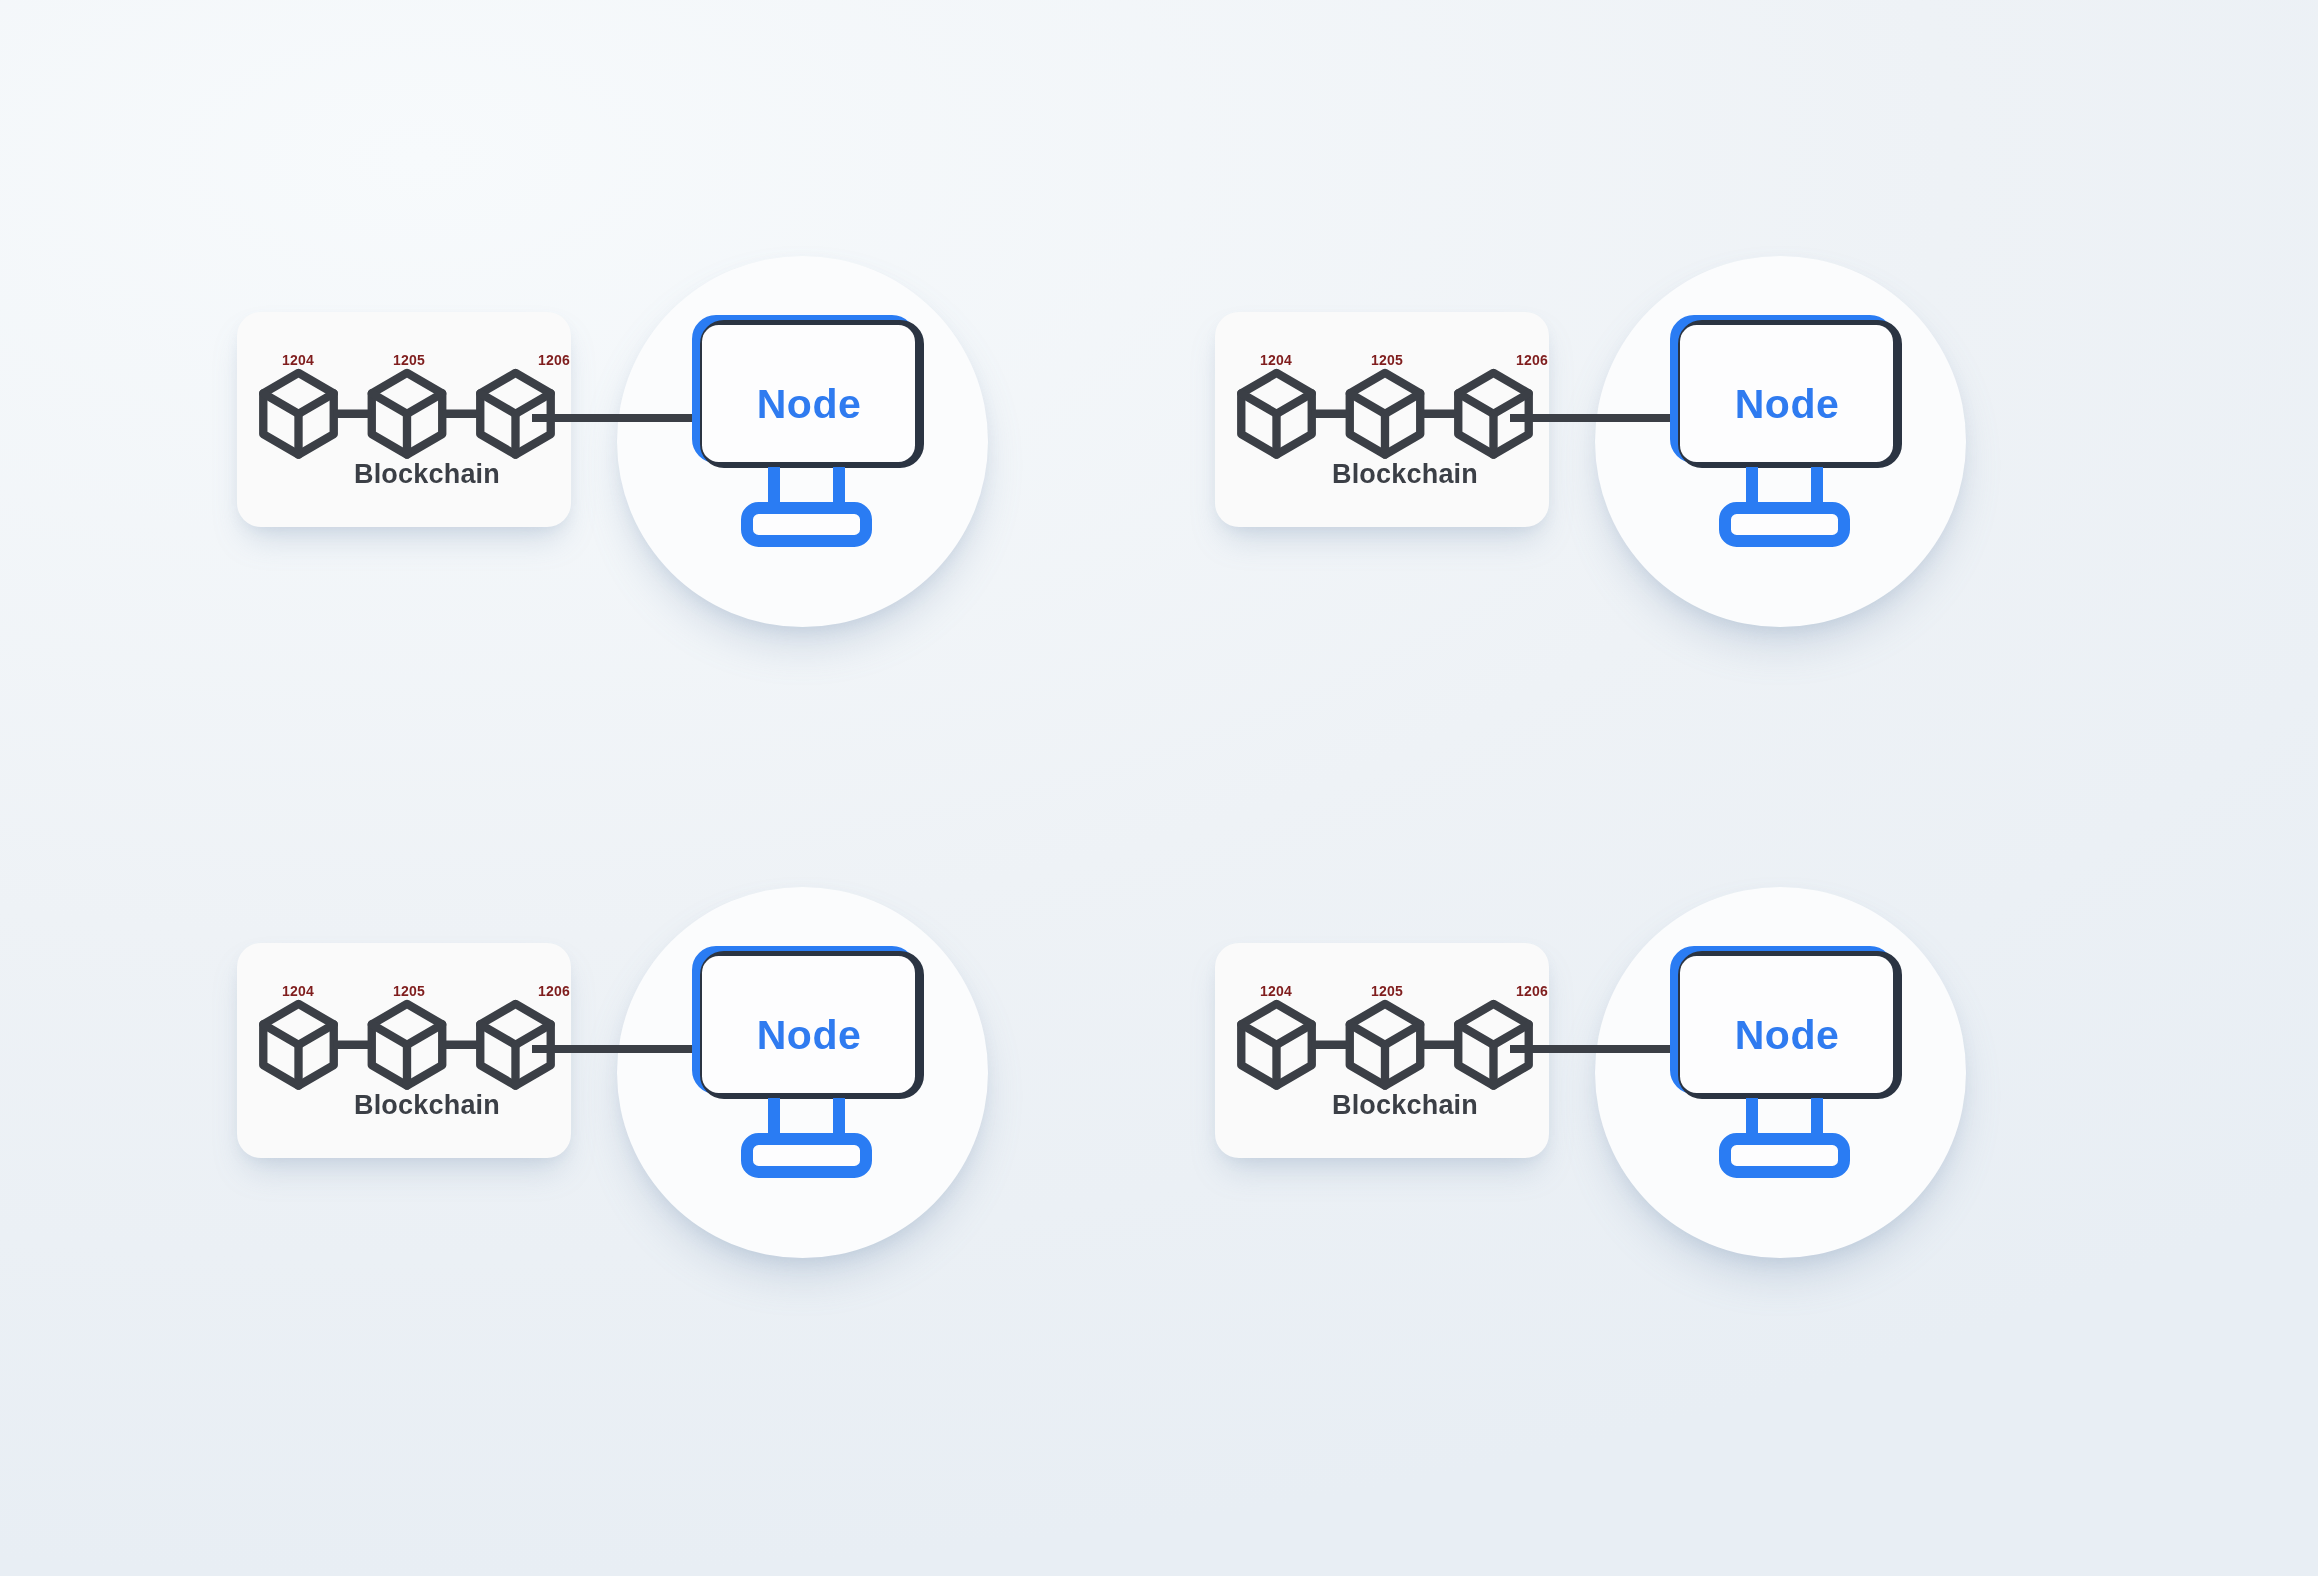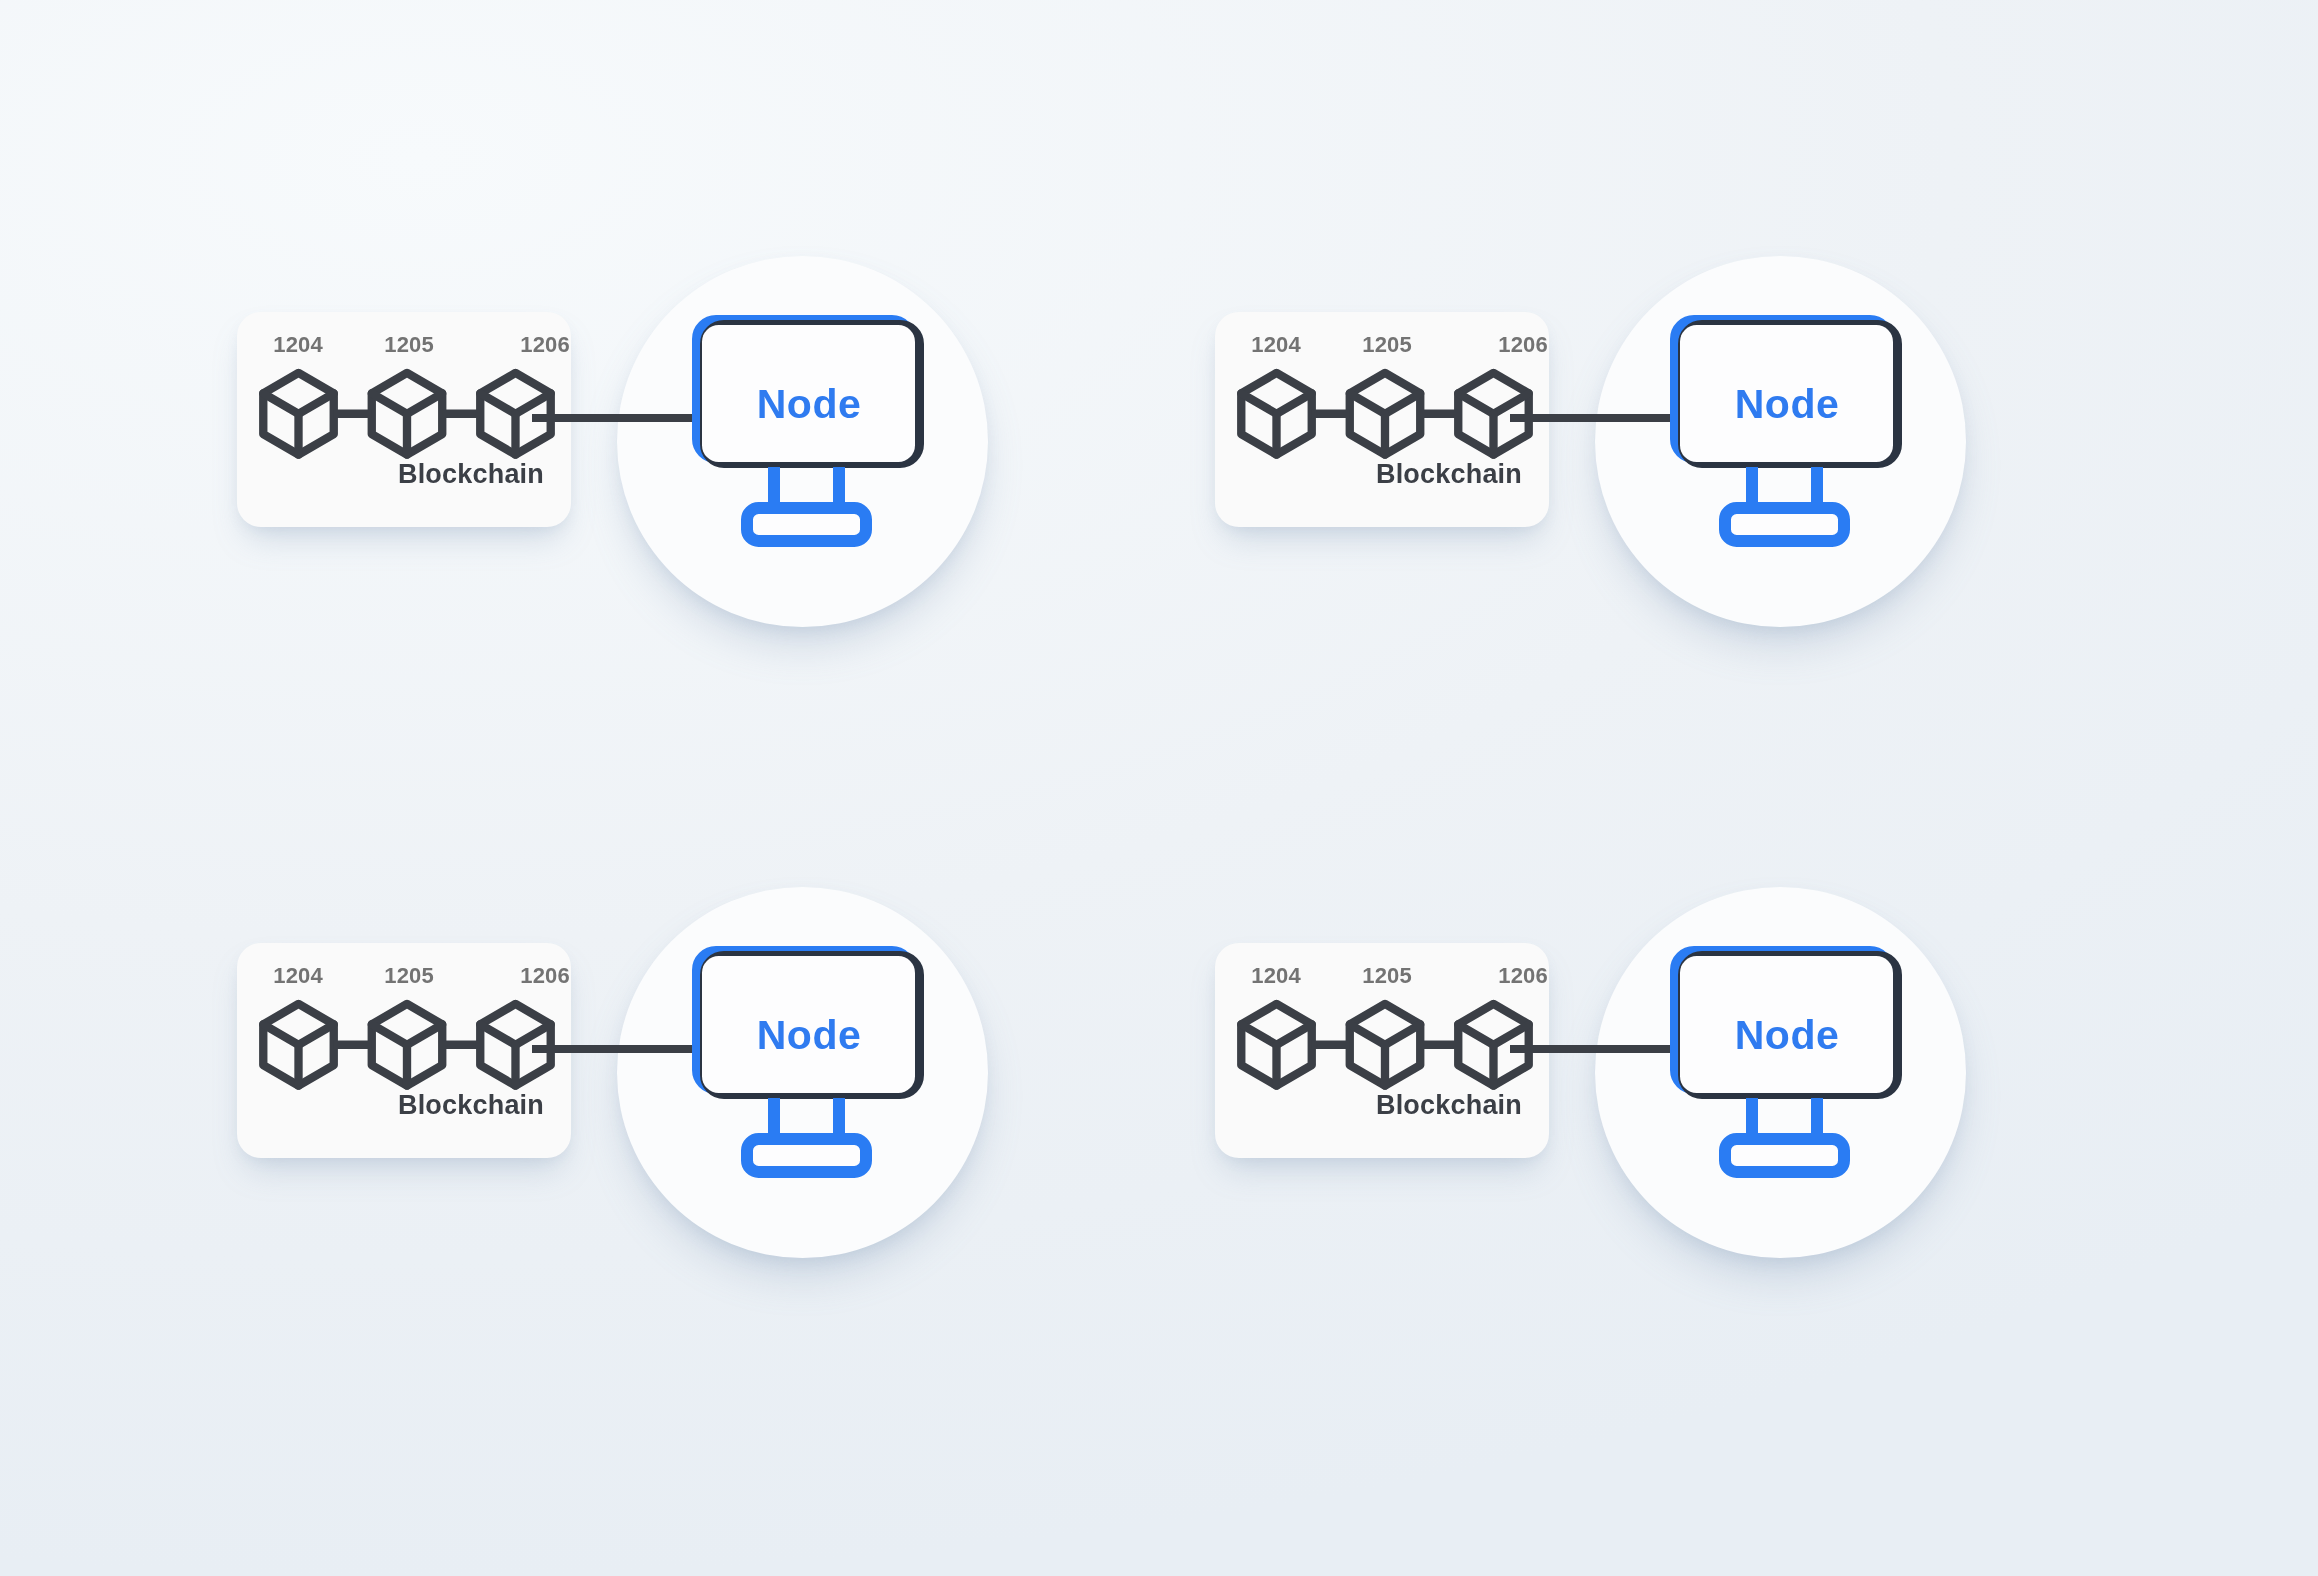--- a/index.html
+++ b/index.html
@@ -46,36 +46,37 @@
                0 5.6px 15px -5.6px rgba(116,142,176,.16);
   }
   .chain-inner{
     position:absolute;inset:0;
   }
   .blk-labels{
     position:absolute;left:0;top:20.4px;width:334px;
     display:flex;
   }
   .blk-label{
-    color:#737373;
-    font-size:22px;font-weight:700;letter-spacing:0.2px;
+    color:#7f1d1d;
+    font-size:14px;font-weight:700;letter-spacing:0.2px;
     text-align:center;
+    margin-top:20px;
   }
   .blk-label.l0{width:111px;margin-left:5.6px;}
   .blk-label.l1{width:111px;}
   .blk-label.l2{width:111px;margin-left:-5.6px;text-align:right;}
 
   .cubes{
     position:absolute;left:16.7px;top:48px;
   }
   .chain-title{
     position:absolute;left:0;top:147px;width:380px;
     text-align:center;
     color:#3b3f46;
-    font-size:27px;font-weight:700;letter-spacing:0.2px;padding-left:44px;
+    font-size:27px;font-weight:700;letter-spacing:0.2px;
   }
 
   
   .connector{
     position:absolute;
     left:295px;top:147px;
     width:215px;height:8.3px;
     background:#3b3f46;
   }
 

